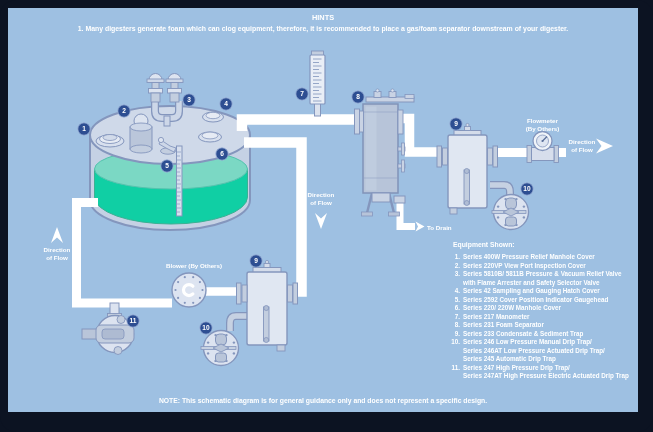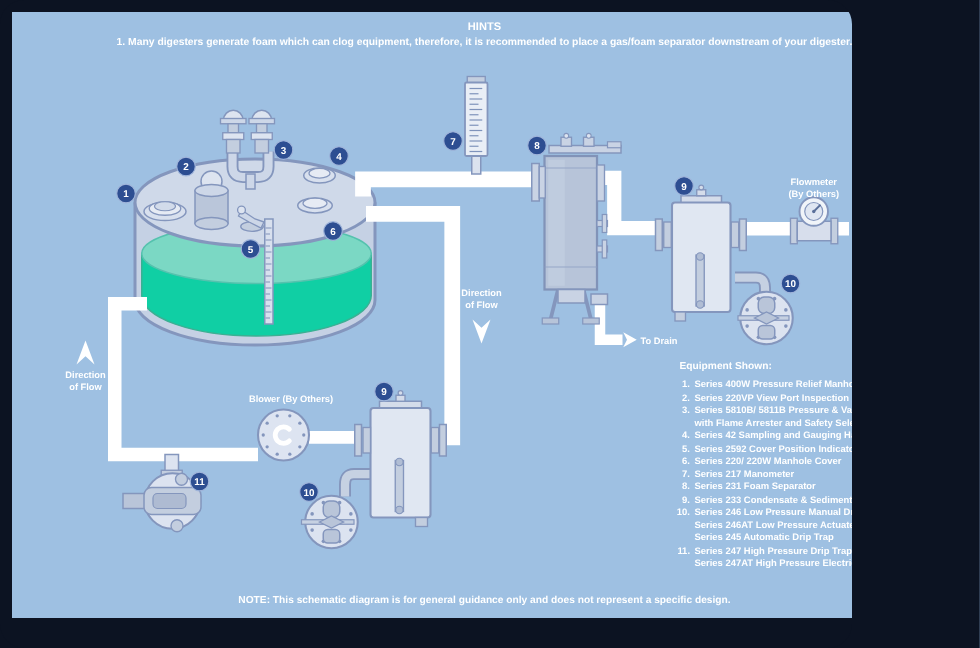--- a/index.html
+++ b/index.html
@@ -1,16 +1,16 @@
 <!DOCTYPE html>
 <html><head>
 <meta charset="utf-8">
 <style>
   html,body{margin:0;padding:0;background:#0c1322;}
-  .page{position:relative;width:568px;height:432px;background:#0c1322;overflow:hidden;
+  .page{position:relative;width:653px;height:432px;background:#0c1322;overflow:hidden;
         font-family:"Liberation Sans",sans-serif;border-radius:16px;}
   .content{position:absolute;left:8px;top:8px;width:630px;height:404px;background:#9ec0e2;}
   svg.diagram{position:absolute;left:0;top:0;width:653px;height:432px;}
   svg text{font-family:"Liberation Sans",sans-serif;font-weight:bold;fill:#ffffff;}
   .lbl{font-size:6.2px;}
   .callout-num{font-size:6.6px;}
   .header{position:absolute;left:8px;top:13px;width:630px;text-align:center;color:#ffffff;}
   .header .title{font-size:7.4px;font-weight:bold;line-height:9px;}
   .header .hint{font-size:6.9px;font-weight:bold;line-height:9px;margin-top:2px;}
   .equipment{position:absolute;left:446px;top:241px;width:200px;color:#ffffff;}

